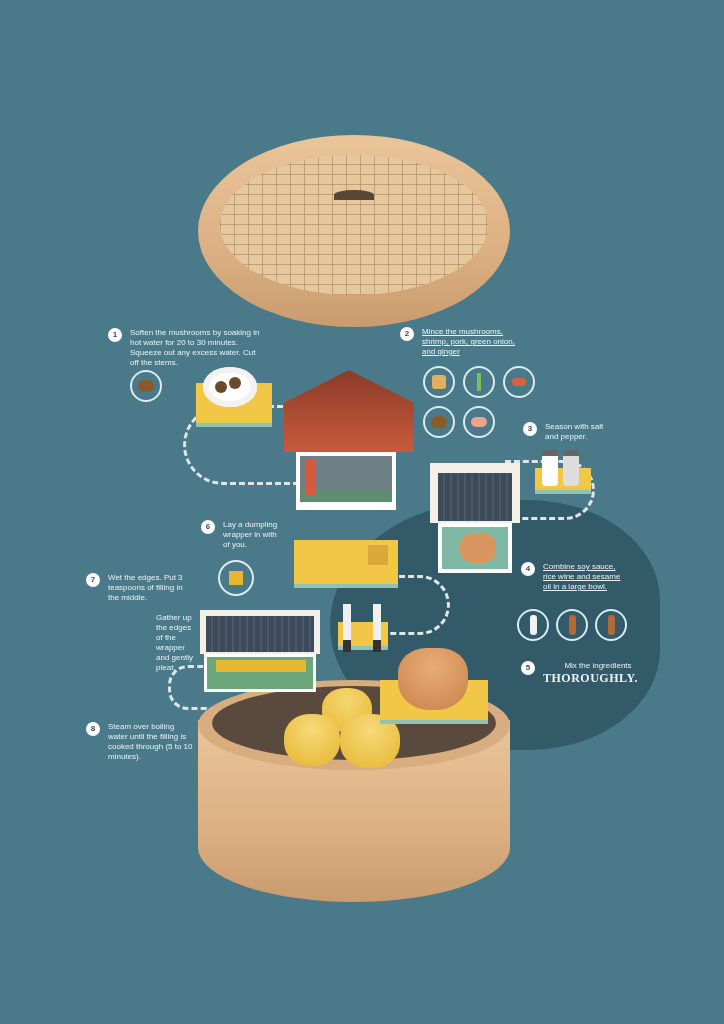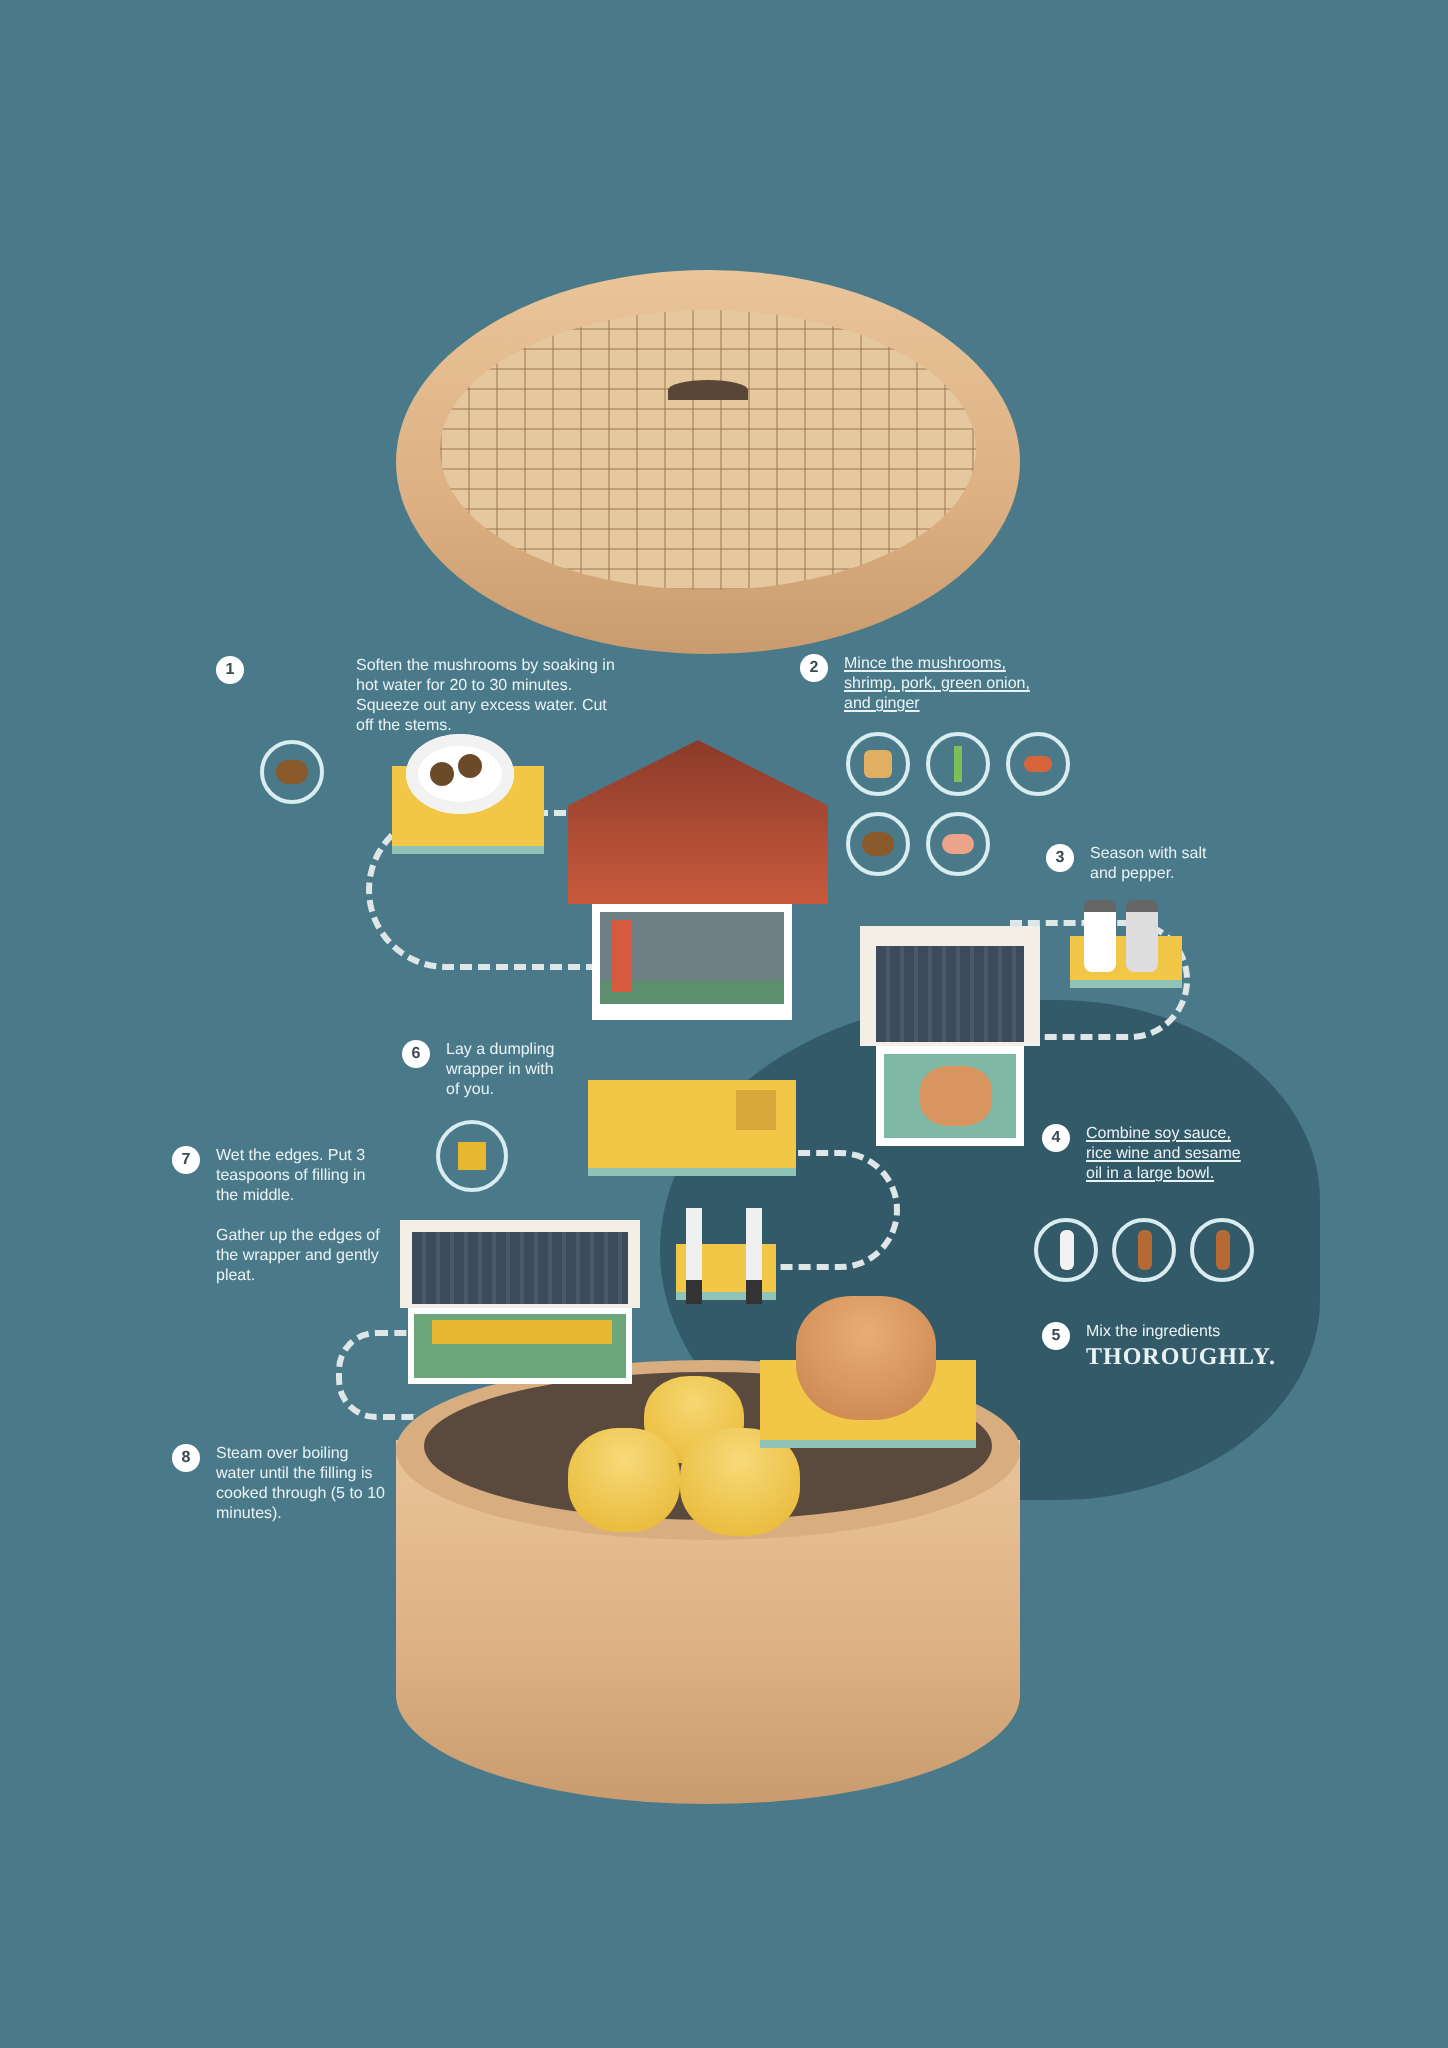--- a/index.html
+++ b/index.html
@@ -84,21 +84,21 @@
     <div class="abs" style="left:3px;top:3px;width:106px;height:32px;background:#6ba77a;"></div>
     <div class="abs" style="left:12px;top:6px;width:90px;height:12px;background:#e8b730;"></div>
   </div>
 </div>
 
 <div class="platform" style="left:380px;top:680px;width:108px;height:40px;"></div>
 <div class="abs" style="left:398px;top:648px;width:70px;height:62px;border-radius:40% 40% 45% 45%;background:radial-gradient(circle at 50% 30%,#e8ad75,#c8834c);"></div>
 
 <div class="step" style="left:108px;top:328px;width:160px;">
   <span class="num">1</span>
-  <span class="txt" style="width:130px;margin-left:48px;">Soften the mushrooms by soaking in hot water for 20 to 30 minutes. Squeeze out any excess water. Cut off the stems.</span>
+  <span class="txt" style="width:130px;">Soften the mushrooms by soaking in hot water for 20 to 30 minutes. Squeeze out any excess water. Cut off the stems.</span>
 </div>
 <div class="icircle" style="left:130px;top:370px;">
   <span style="width:16px;height:12px;background:#8a5a2a;border-radius:6px;"></span>
 </div>
 
 <div class="step" style="left:400px;top:327px;width:130px;">
   <span class="num">2</span>
   <span class="txt" style="width:95px;text-decoration:underline;">Mince the mushrooms, shrimp, pork, green onion, and ginger</span>
 </div>
 <div class="icircle" style="left:423px;top:366px;">
@@ -132,37 +132,37 @@
 <div class="icircle" style="left:556px;top:609px;">
     <span style="width:7px;height:20px;background:#b56a35;border-radius:3px;"></span>
   </div>
 <div class="icircle" style="left:595px;top:609px;">
     <span style="width:7px;height:20px;background:#b56a35;border-radius:3px;"></span>
   </div>
 
 <div class="step" style="left:521px;top:661px;width:130px;">
   <span class="num">5</span>
   <span class="txt" style="width:110px;">
-    <span style="display:block;">Mix the ingredients</span>
+    <span style="display:block;text-align:center;">Mix the ingredients</span>
     <span class="big" style="display:block;font-family:Liberation Serif, serif;">THOROUGHLY.</span>
   </span>
 </div>
 
 <div class="step" style="left:201px;top:520px;width:90px;">
   <span class="num">6</span>
   <span class="txt" style="width:60px;">Lay a dumpling wrapper in with of you.</span>
 </div>
 <div class="icircle" style="left:218px;top:560px;width:36px;height:36px;">
     <span style="width:14px;height:14px;background:#e8b730;"></span>
   </div>
 
 <div class="step" style="left:86px;top:573px;width:110px;">
   <span class="num">7</span>
   <span class="txt" style="width:88px;">
     <span style="display:block;">Wet the edges. Put 3 teaspoons of filling in the middle.</span>
-    <span style="display:block;margin-top:10px;">Gather up the edges of the wrapper and gently pleat.</span>
+    <span style="display:block;margin-top:10px;margin-left:48px;">Gather up the edges of the wrapper and gently pleat.</span>
   </span>
 </div>
 
 <div class="step" style="left:86px;top:722px;width:110px;">
   <span class="num">8</span>
   <span class="txt" style="width:85px;">Steam over boiling water until the filling is cooked through (5 to 10 minutes).</span>
 </div>
 
 </body></html>

